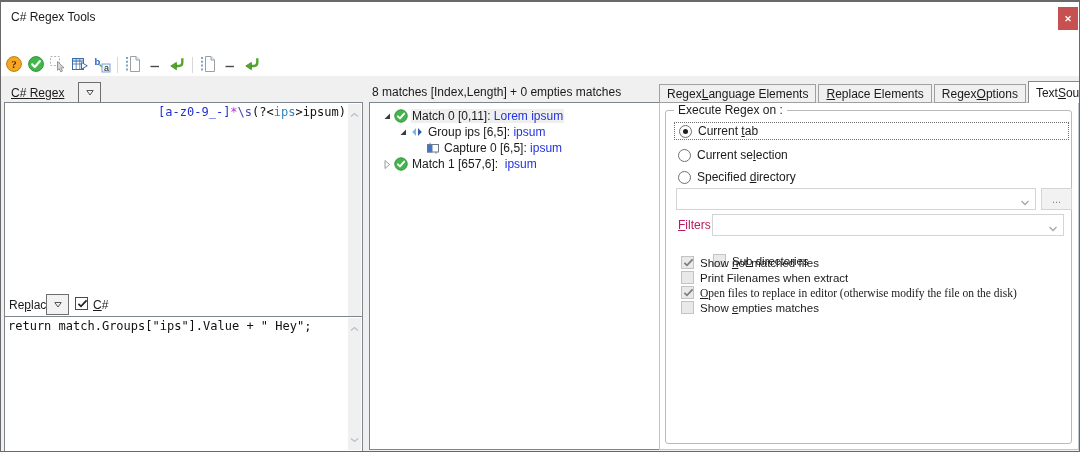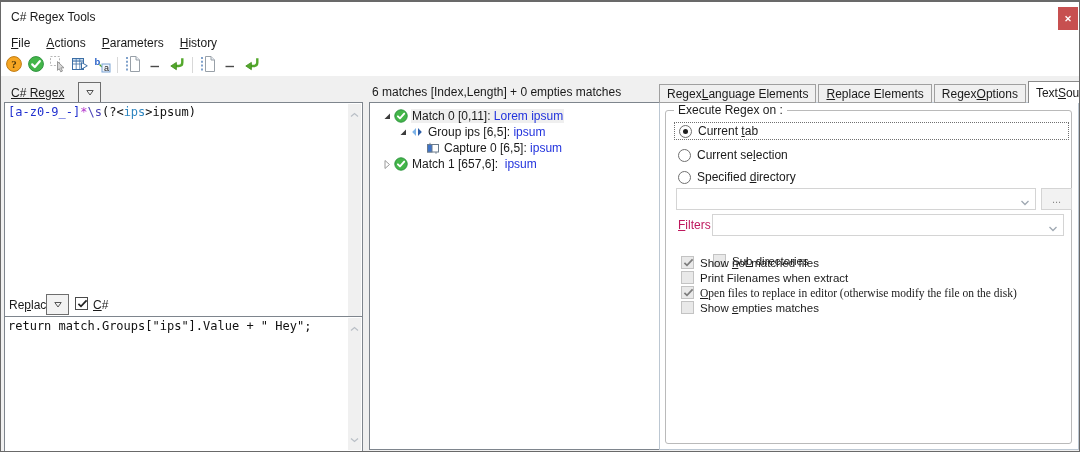--- a/index.html
+++ b/index.html
@@ -62,26 +62,20 @@
 <body>
 
 <div class="window">
   <div class="titlebar">
     <span class="title">C# Regex Tools</span>
     <div class="close-btn">
       <span>✕</span>
     </div>
   </div>
 
-  <div class="menubar" id="menubar">
-      <div class="menu-item"><u>F</u>ile</div>
-      <div class="menu-item"><u>A</u>ctions</div>
-      <div class="menu-item"><u>P</u>arameters</div>
-      <div class="menu-item"><u>H</u>istory</div>
-    </div>
   <div class="toolbar" id="toolbar">
       <div class="tool-btn">
         <span><svg width="18" height="18" viewBox="0 0 18 18">
             <circle cx="9" cy="9" r="7.4" fill="#f6a623" stroke="#c07b12"></circle>
             <text x="9" y="13" text-anchor="middle" font-size="11" font-weight="bold" fill="#4a3508" font-family="Liberation Serif,serif">?</text>
           </svg></span>
       </div>
       <div class="tool-btn">
         <span><svg width="18" height="18" viewBox="0 0 18 18">
             <circle cx="9" cy="9" r="7.4" fill="#43b649" stroke="#2f9440"></circle>
@@ -150,21 +144,21 @@
       </div>
     </div>
   <div class="main-bg"></div>
 
   <span class="lbl" style="left:10px;top:84px;text-decoration:underline;">C# <u>R</u>egex</span>
   <div class="drop-btn" style="left:77px;top:80px;">
     <span><svg width="10" height="9" viewBox="0 0 10 9">
           <path d="M1.8 2.5 H8.2 L5 7 Z" fill="none" stroke="#555" stroke-width="1"></path>
         </svg></span>
   </div>
-  <div class="editor" style="left:3px;top:100px;width:359px;height:236px;">
+  <div class="editor" style="left:3px;top:100px;width:359px;height:236px;text-align:right;">
     <div class="code" id="regexCode"><span style="color: rgb(33, 48, 207);">[a-z0-9_-]</span><span style="color: rgb(178, 51, 204);">*</span><span style="color: rgb(74, 66, 184);">\s</span><span style="color: rgb(16, 16, 16);">(?&lt;</span><span style="color: rgb(47, 134, 192);">ips</span><span style="color: rgb(16, 16, 16);">&gt;ipsum)</span></div>
     <div class="scrollbar">
       <span><svg width="9" height="6" viewBox="0 0 9 6">
             <path d="M1 4.5 L4.5 1.5 L8 4.5" fill="none" stroke="#b9bfc6" stroke-width="1.2"></path>
           </svg></span>
       <span><svg width="9" height="6" viewBox="0 0 9 6">
             <path d="M1 1.5 L4.5 4.5 L8 1.5" fill="none" stroke="#b9bfc6" stroke-width="1.2"></path>
           </svg></span>
     </div>
   </div>
@@ -186,21 +180,21 @@
     <div class="scrollbar">
       <span><svg width="9" height="6" viewBox="0 0 9 6">
             <path d="M1 4.5 L4.5 1.5 L8 4.5" fill="none" stroke="#b9bfc6" stroke-width="1.2"></path>
           </svg></span>
       <span><svg width="9" height="6" viewBox="0 0 9 6">
             <path d="M1 1.5 L4.5 4.5 L8 1.5" fill="none" stroke="#b9bfc6" stroke-width="1.2"></path>
           </svg></span>
     </div>
   </div>
 
-  <span class="lbl" style="left:371px;top:83px;">6 matches [Index,Length] + 0 empties matches</span>
+  <span class="lbl" style="left:371px;top:83px;">8 matches [Index,Length] + 0 empties matches</span>
   <div class="tree" id="tree" style="left:368px;top:100px;width:332px;height:348px;">
       <div class="tree-row" style="padding-left: 10px;"><span class="expander"><svg width="10" height="10" viewBox="0 0 10 10">
             <path d="M8 2.5 V8 H2.5 Z" fill="#3c3c3c"></path>
           </svg></span><span class="node-icon"><svg width="14" height="14" viewBox="0 0 14 14">
             <circle cx="7" cy="7" r="6.2" fill="#43b649" stroke="#2f9440"></circle>
             <path d="M3.9 7.3 L6 9.4 L10.2 4.6" fill="none" stroke="#fff" stroke-width="1.9" stroke-linecap="round" stroke-linejoin="round"></path>
           </svg></span><span class="node-text hl"><span class="tree-label">Match 0 [0,11]:</span><span class="tree-value"> Lorem ipsum</span></span></div>
       <div class="tree-row" style="padding-left: 26px;"><span class="expander"><svg width="10" height="10" viewBox="0 0 10 10">
             <path d="M8 2.5 V8 H2.5 Z" fill="#3c3c3c"></path>
           </svg></span><span class="node-icon"><svg width="14" height="14" viewBox="0 0 14 14">

